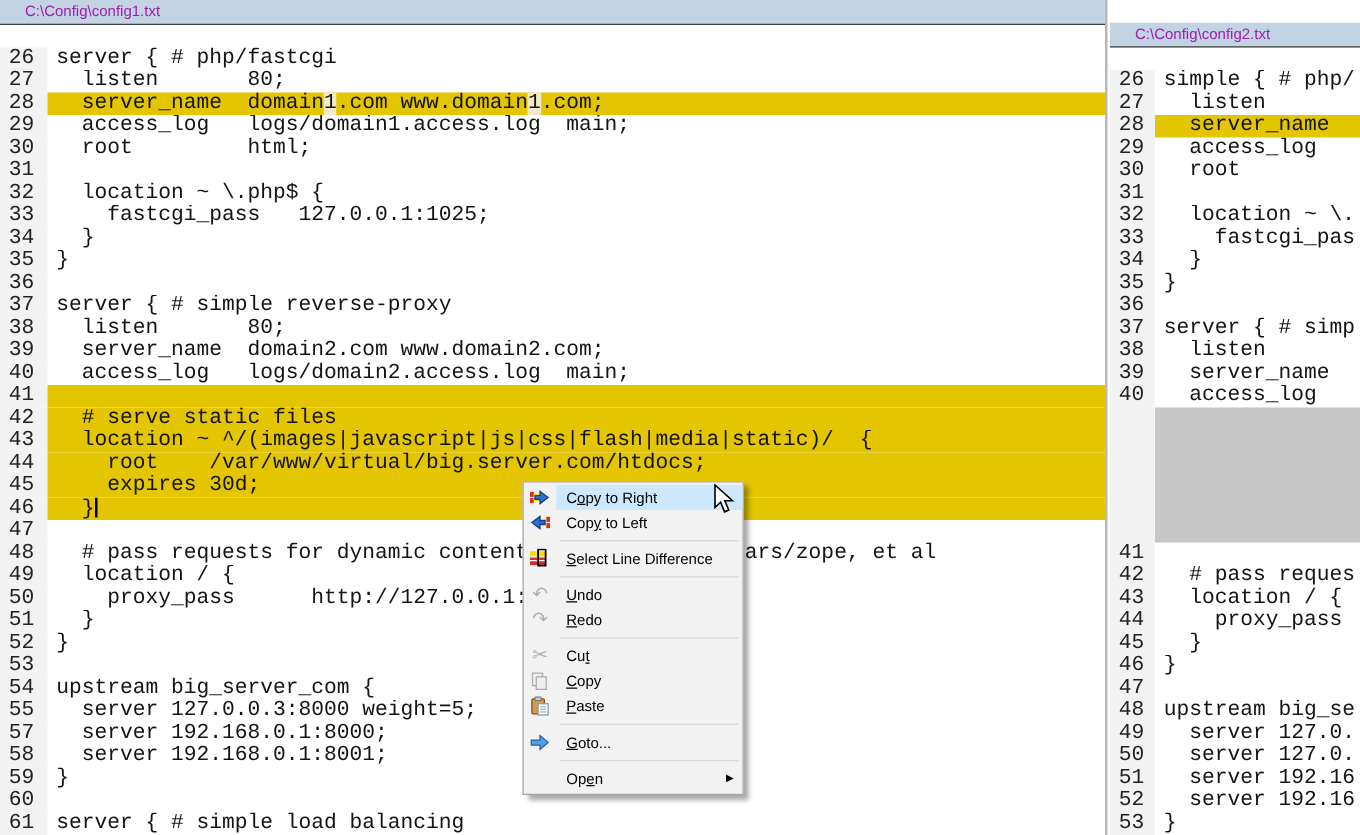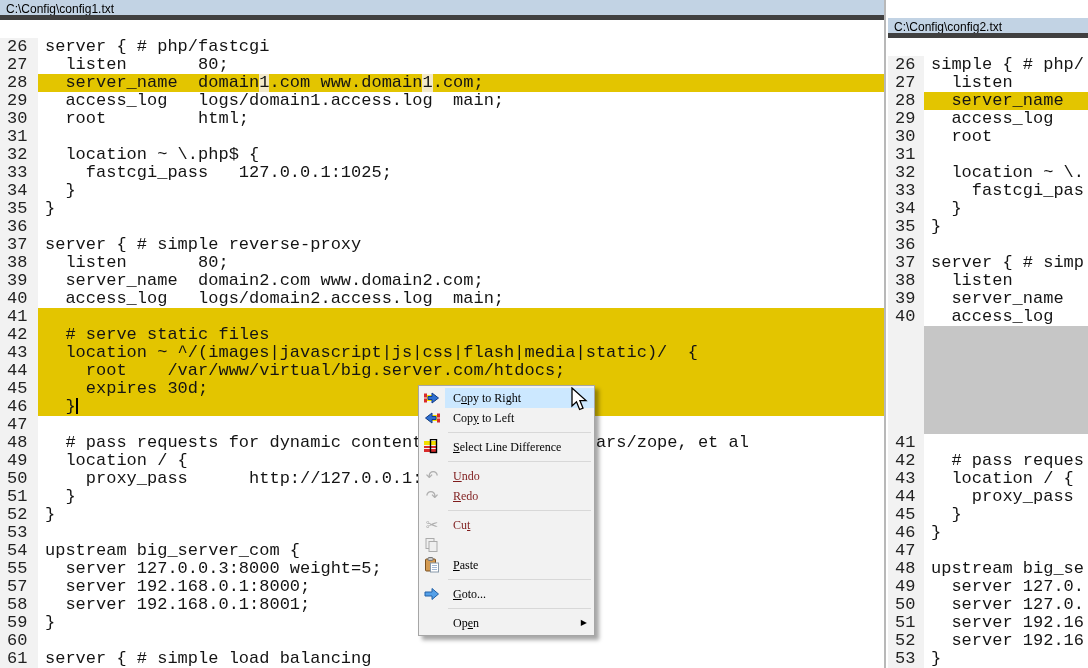--- a/index.html
+++ b/index.html
@@ -6,45 +6,45 @@
     --diff:#E3C500; --inline:#F2E9C9; --gap:#C6C6C6;
     --hdr:#C2D3E4; --hl:#CCE8FF; --gutter:#F2F2F2;
   }
   *{margin:0;padding:0;box-sizing:border-box;}
   body{width:1088px;height:668px;overflow:hidden;background:#fff;}
   .app{position:relative;width:1088px;height:668px;overflow:hidden;
        font-family:"Liberation Mono","DejaVu Sans Mono",monospace;background:#fff;}
   .pane{position:absolute;top:0;height:668px;overflow:hidden;background:#fff;}
   .pane-left{left:0;width:886px;border-right:2px solid #B8B8B8;}
   .pane-right{left:888px;width:200px;margin-top:18px;}
-  .pane-header{height:20px;background:var(--hdr);border-bottom:5px solid #404040;
-       font-family:"Liberation Sans","DejaVu Sans",sans-serif;font-size:12px;color:#000000;
-       line-height:19px;padding-left:6px;white-space:nowrap;overflow:hidden;}
+  .pane-header{height:20px;background:var(--hdr);border-bottom:1px solid #404040;
+       font-family:"Liberation Sans","DejaVu Sans",sans-serif;font-size:12px;color:#a21caf;
+       line-height:19px;padding-left:20px;white-space:nowrap;overflow:hidden;}
   .code-area{position:absolute;top:20px;left:0;right:0;bottom:0;padding-top:18px;overflow:hidden;}
   .row{display:flex;height:18px;line-height:18px;font-size:17px;white-space:pre;}
   .ln{flex:0 0 38px;background:var(--gutter);color:#222;padding-left:7px;overflow:hidden;}
   .pane-right .ln{flex:0 0 36px;}
   .codetext{flex:1;color:#141414;padding-left:7px;overflow:hidden;}
   .row.diff .codetext{background:var(--diff);}
   .seg-inline{background:var(--inline);}
   .gap-block{display:flex;height:108px;}
   .gap-block .ln-empty{flex:0 0 36px;background:var(--gutter);}
   .gap-block .gap-fill{flex:1;background:var(--gap);}
   .caret{display:inline-block;width:2px;height:16px;background:#000;vertical-align:-3px;}
 
   
   .context-menu{position:absolute;left:418px;top:385px;width:177px;z-index:10;
        background:#F2F2F2;border:1px solid #A6A6A6;padding:2px 0;
        box-shadow:4px 4px 4px rgba(0,0,0,0.35);
-       font-family:Liberation Serif, serif;font-size:12px;color:#000;}
+       font-family:Liberation Sans, sans-serif;font-size:12px;color:#000;}
   .mi{display:flex;align-items:center;height:20px;cursor:default;}
   .mi-icon{flex:0 0 26px;display:flex;align-items:center;justify-content:center;height:20px;}
   .mi-body{flex:1;height:20px;line-height:20px;padding-left:8px;position:relative;white-space:nowrap;}
   .mi.hl .mi-body{background:var(--hl);}
-  .mi.disabled .mi-body{color:#7f1d1d;}
+  .mi.disabled .mi-body{color:#000000;}
   .mi-sub{position:absolute;right:7px;top:0;font-size:8px;line-height:20px;color:#000;}
   .menu-sep{height:1px;background:#D8D8D8;margin:4px 3px 4px 29px;}
   .glyph-gray{color:#AFAFAF;font-size:15px;line-height:16px;}
 
   .mouse-cursor{position:absolute;left:571px;top:387px;z-index:20;}
 </style>
 </head>
 <body>
 
 <div class="app">
@@ -185,20 +185,21 @@
         </span>
         <span class="mi-body">Cu<u>t</u></span>
       </div>
       <div class="mi disabled">
         <span class="mi-icon">
           <svg width="16" height="16" viewBox="0 0 16 16">
             <rect x="2" y="1.5" width="8" height="10" fill="#EFEFEF" stroke="#ABABAB"></rect>
             <rect x="5" y="4.5" width="8" height="10" fill="#EFEFEF" stroke="#ABABAB"></rect>
           </svg>
         </span>
+        <span class="mi-body"><u>C</u>opy</span>
       </div>
       <div class="mi">
         <span class="mi-icon">
           <svg width="16" height="16" viewBox="0 0 16 16">
             <rect x="1.5" y="2" width="10" height="12" rx="1" fill="#D39A52" stroke="#7A5020"></rect>
             <rect x="4" y="0.5" width="5" height="3" rx="1" fill="#C9C9C9" stroke="#777"></rect>
             <rect x="6.5" y="6" width="8" height="9" fill="#FFFFFF" stroke="#8899AA"></rect>
             <line x1="8" y1="8.5" x2="13" y2="8.5" stroke="#9FB6D4"></line>
             <line x1="8" y1="10.5" x2="13" y2="10.5" stroke="#9FB6D4"></line>
             <line x1="8" y1="12.5" x2="13" y2="12.5" stroke="#9FB6D4"></line>

